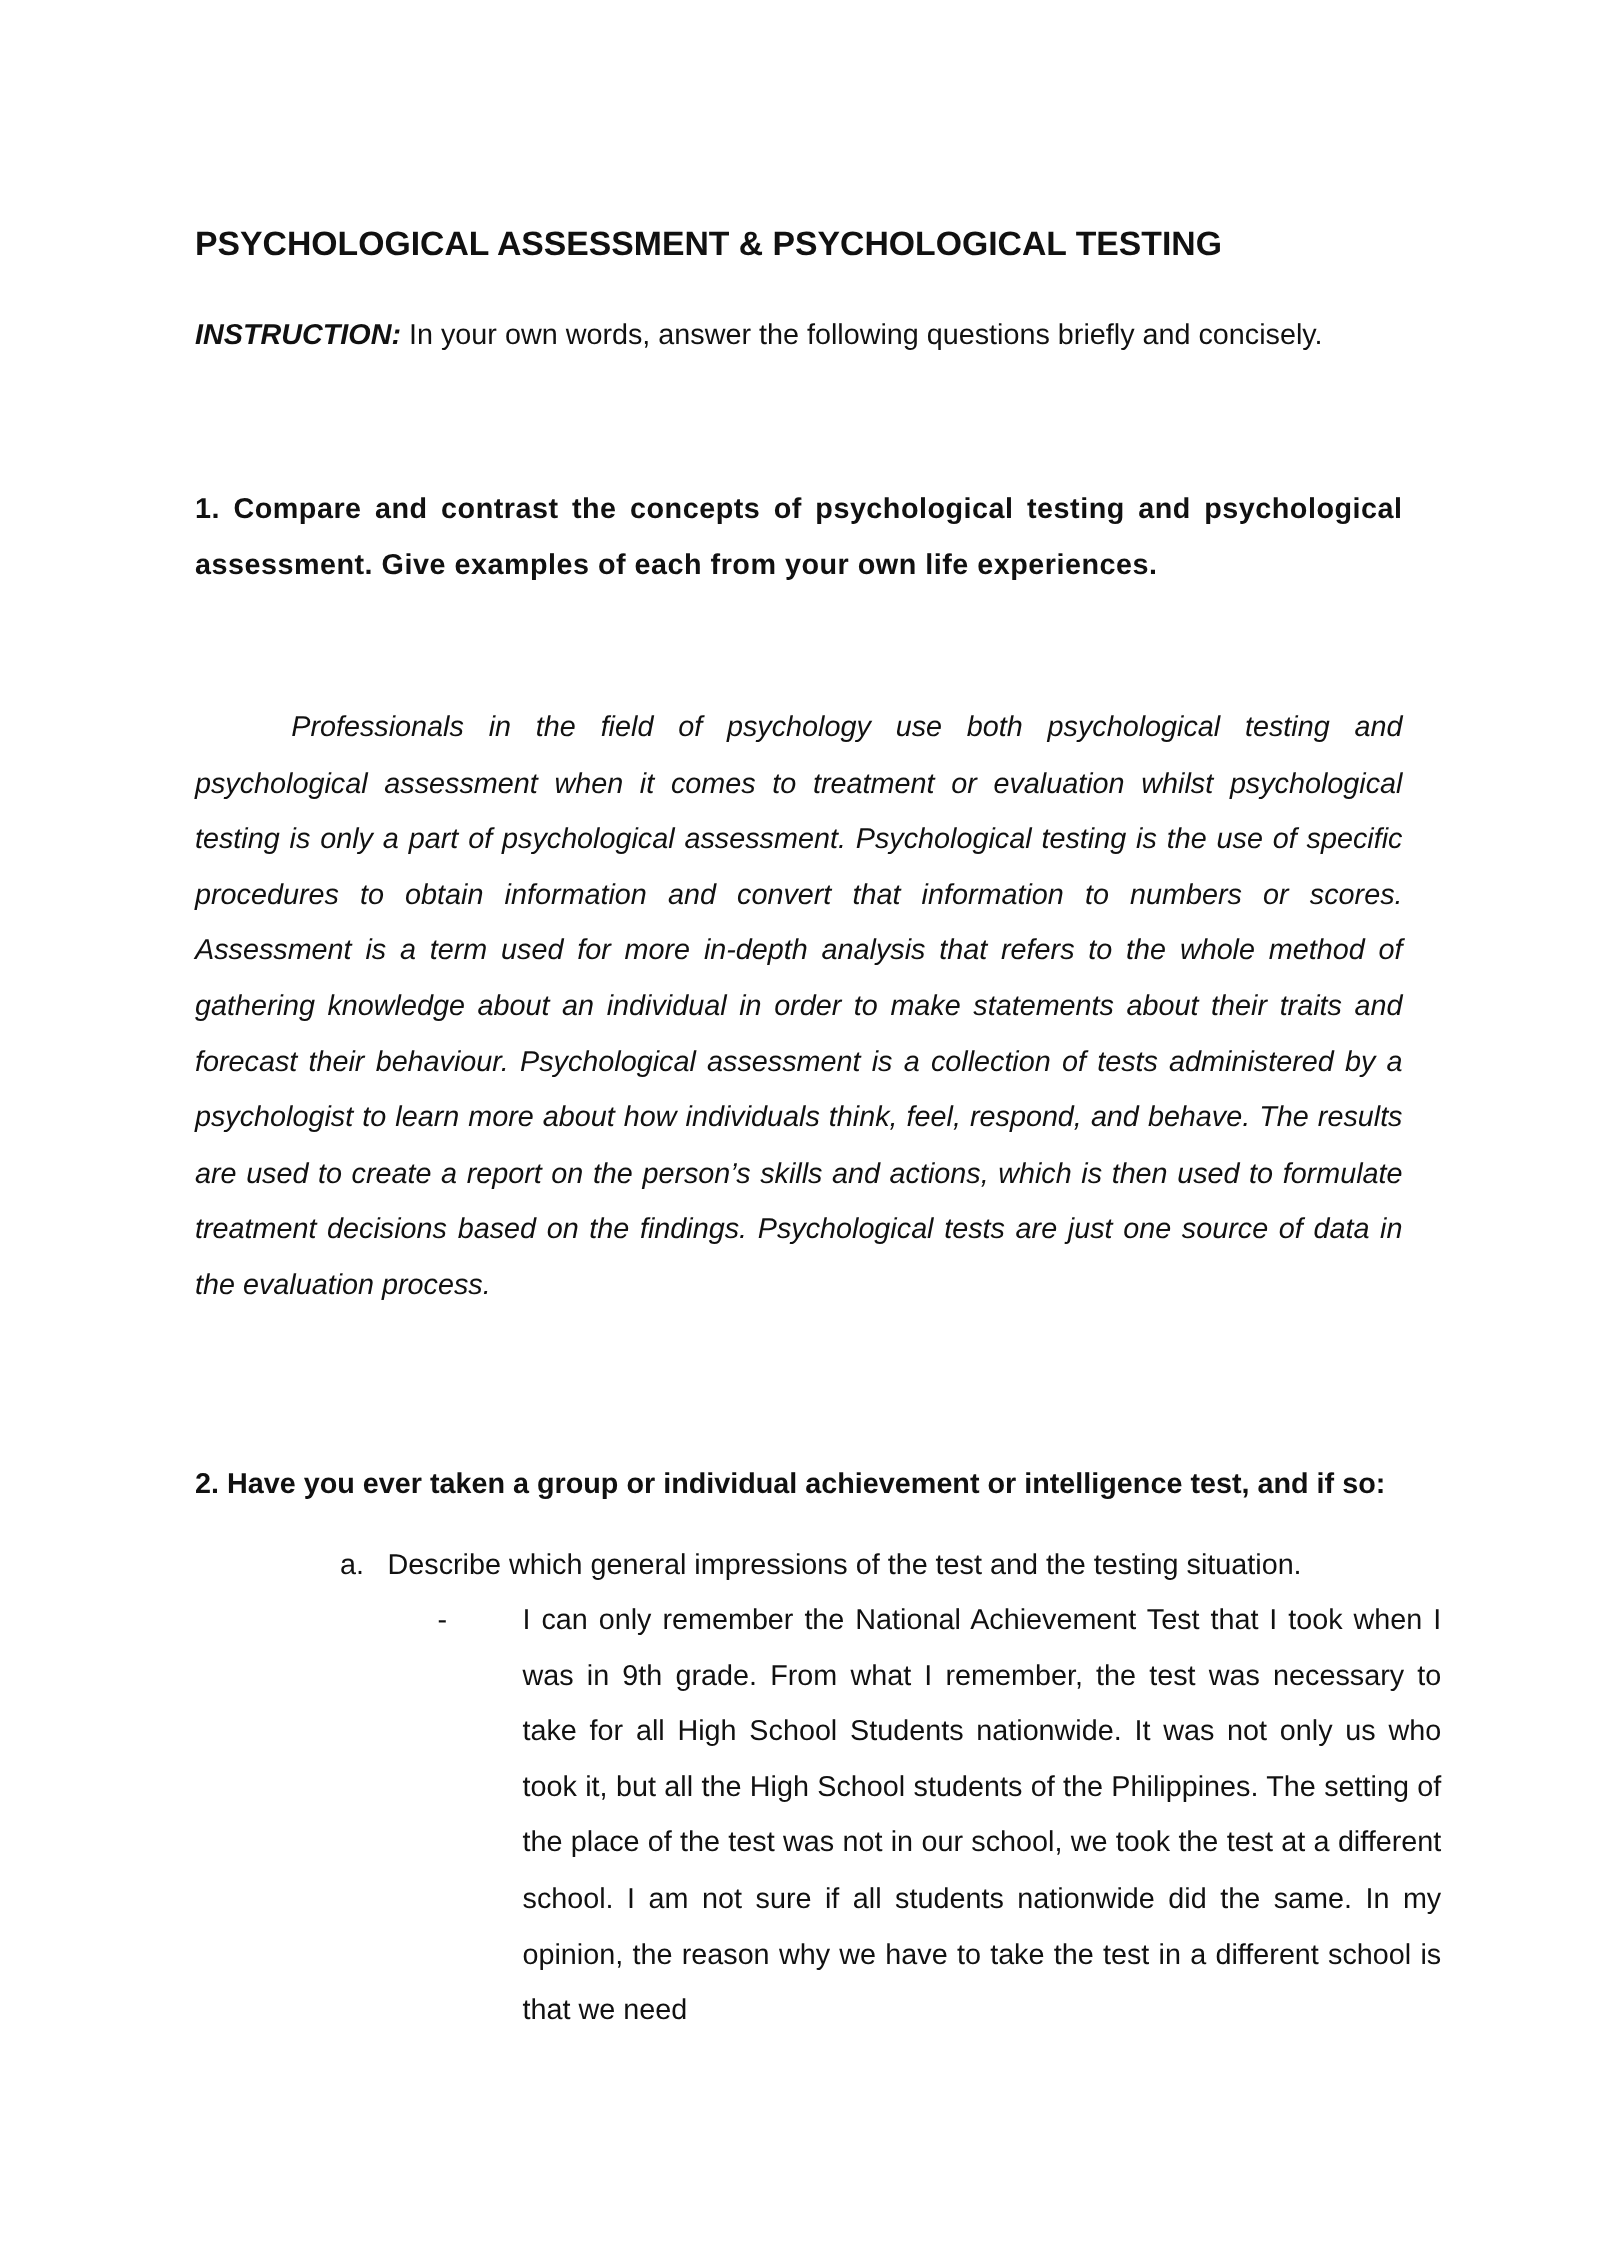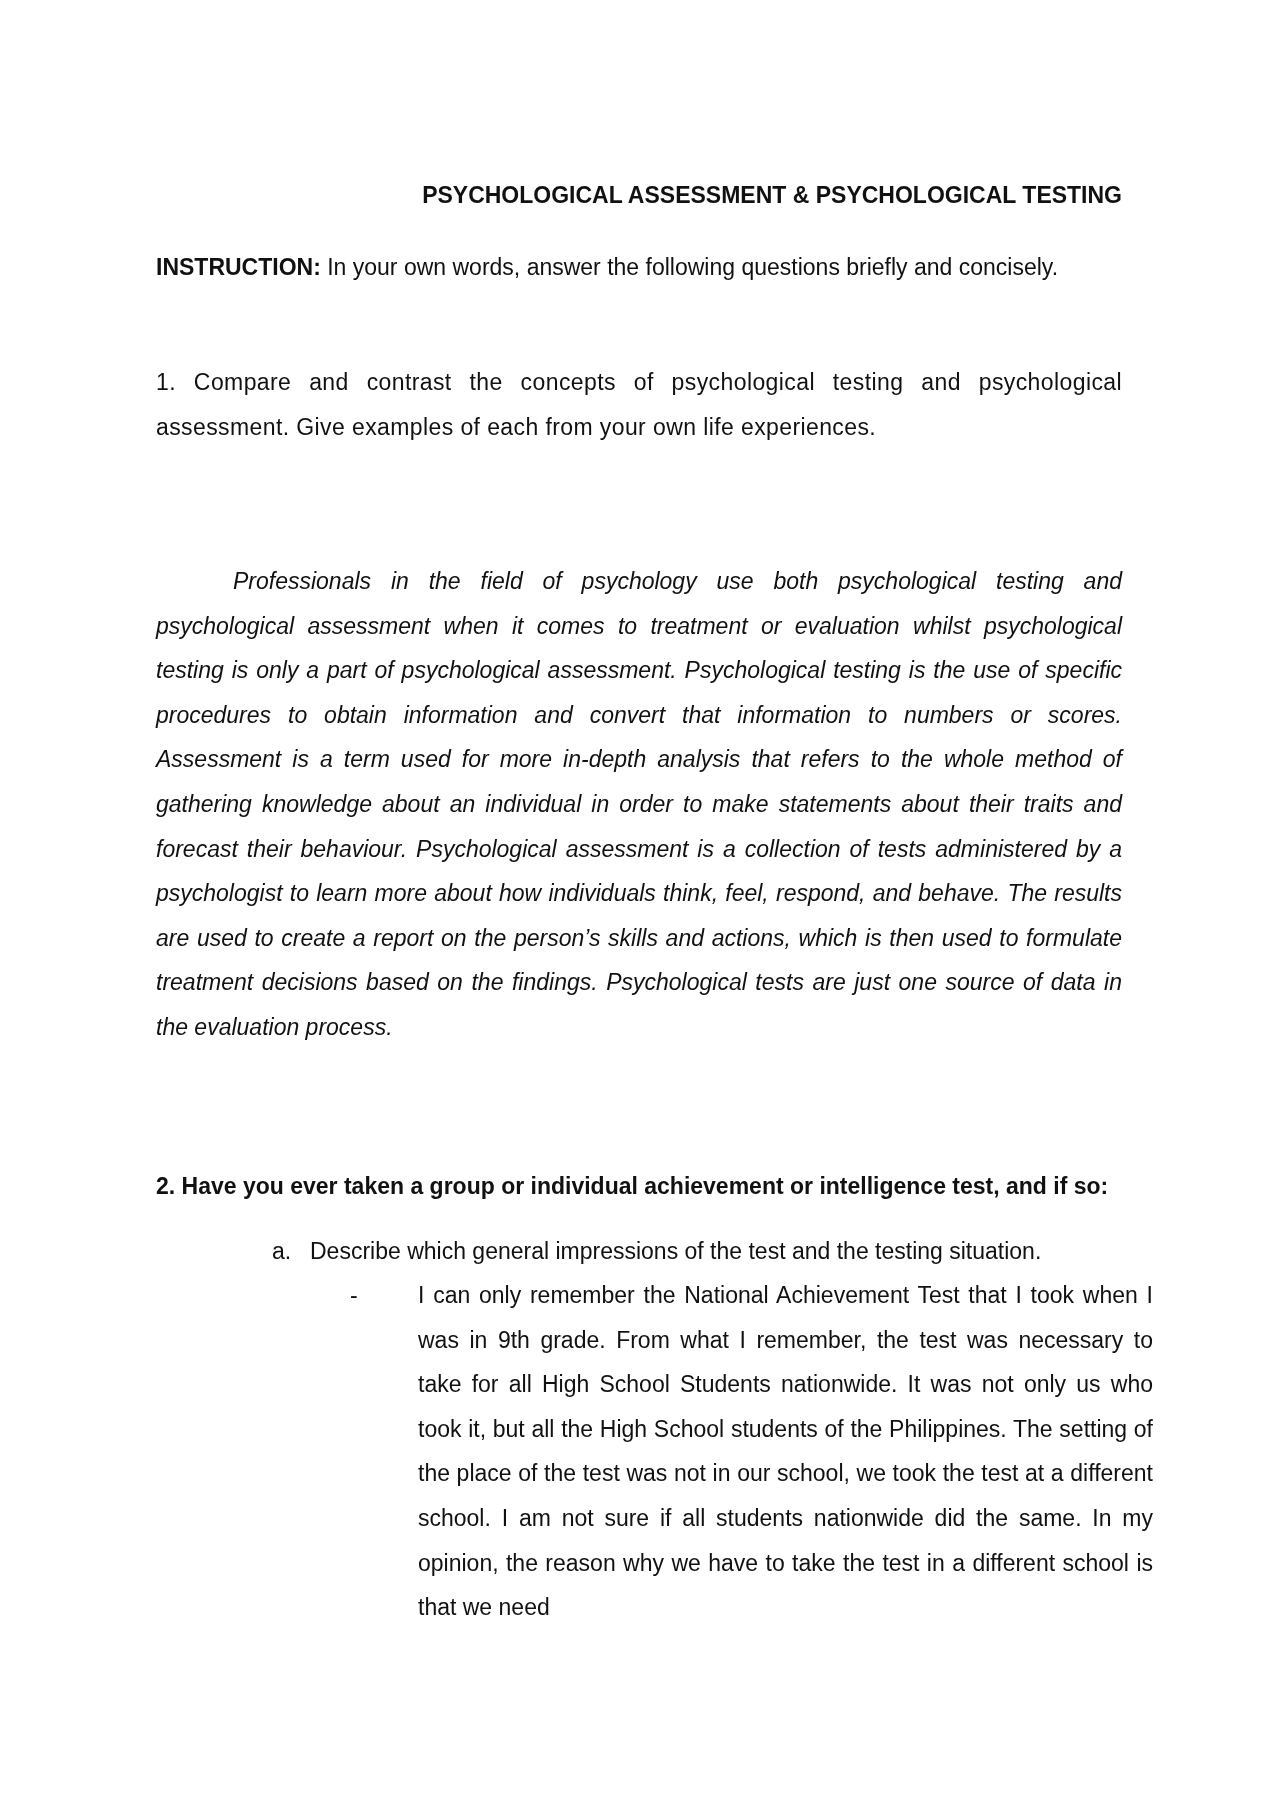--- a/index.html
+++ b/index.html
@@ -27,38 +27,38 @@
       position: absolute;
       left: 156px;
       top: 0;
       width: 966px;
     }
     .title {
       position: absolute;
       left: 0;
       top: 180px;
       width: 966px;
-      text-align: right;
+      text-align: left;
       font-weight: bold;
-      font-size: 23px;
+      font-size: 27px;
       line-height: 30px;
       letter-spacing: 0;
       white-space: nowrap;
     }
     .block {
       position: absolute;
       left: 0;
       width: 966px;
       font-size: 23px;
       line-height: 44.6px;
       text-align: justify;
     }
     .instruction { top: 245px; }
-    .instruction .label { font-weight: bold; }
-    .q1 { top: 360px; font-weight: normal; letter-spacing: 0.4px; }
+    .instruction .label { font-weight: bold; font-style: italic; }
+    .q1 { top: 384px; font-weight: bold; letter-spacing: 0.4px; }
     .answer1 { top: 559px; text-indent: 77px; font-style: italic; }
     .q2 { top: 1164px; font-weight: bold; text-align: left; }
     .sub-a {
       position: absolute;
       left: 116px;
       top: 1229px;
       width: 850px;
       font-size: 23px;
       line-height: 44.6px;
     }

